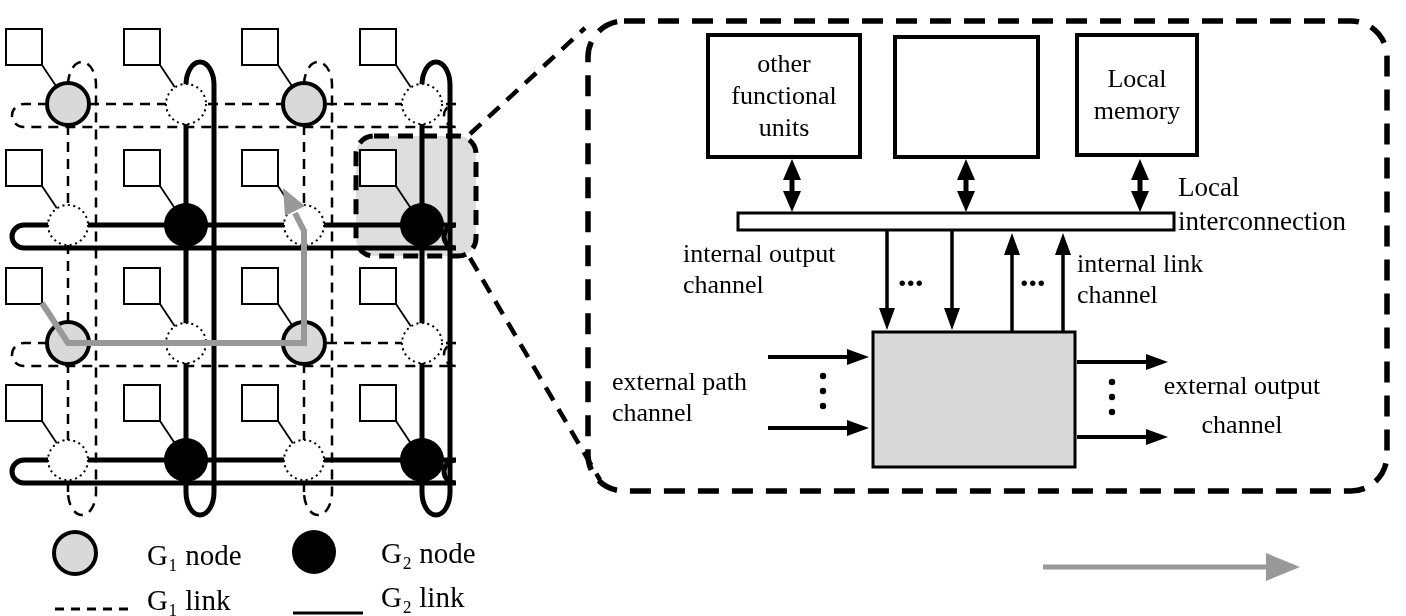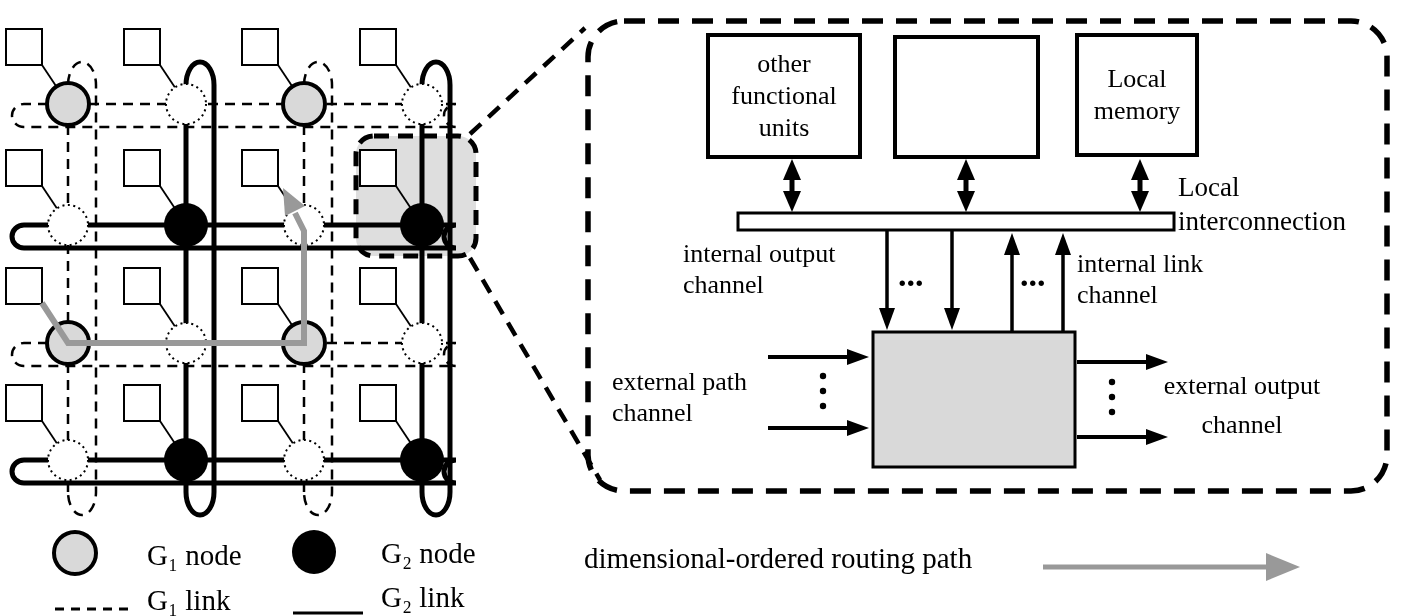--- a/index.html
+++ b/index.html
@@ -190,15 +190,14 @@
 <div class="lbl" id="t-int-in">internal link
 channel</div>
 <div class="lbl" id="t-ext-in">external path
 channel</div>
 <div class="lbl" id="t-ext-out">external output
 channel</div>
 <div class="lbl leg" id="t-g1node">G₁ node</div>
 <div class="lbl leg" id="t-g2node">G₂ node</div>
 <div class="lbl leg" id="t-g1link">G₁ link</div>
 <div class="lbl leg" id="t-g2link">G₂ link</div>
-<div class="lbl leg" id="t-dimpath">dimensional-ordered routing path</div>
 
 </div>
 
 </body></html>

